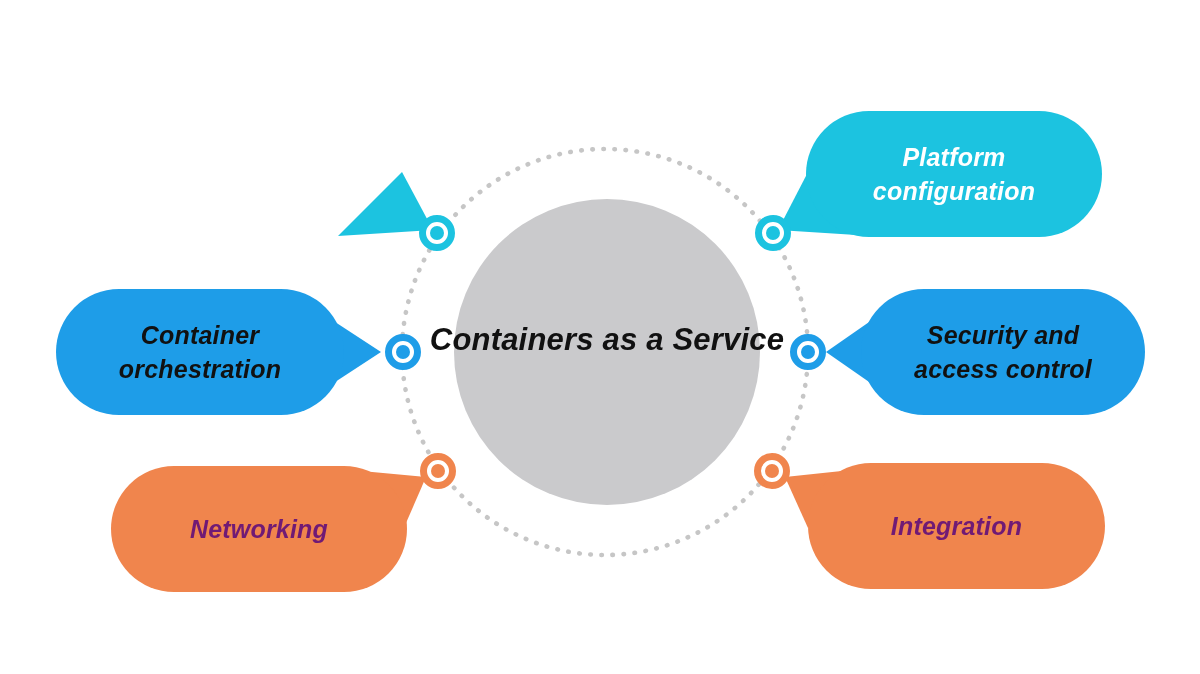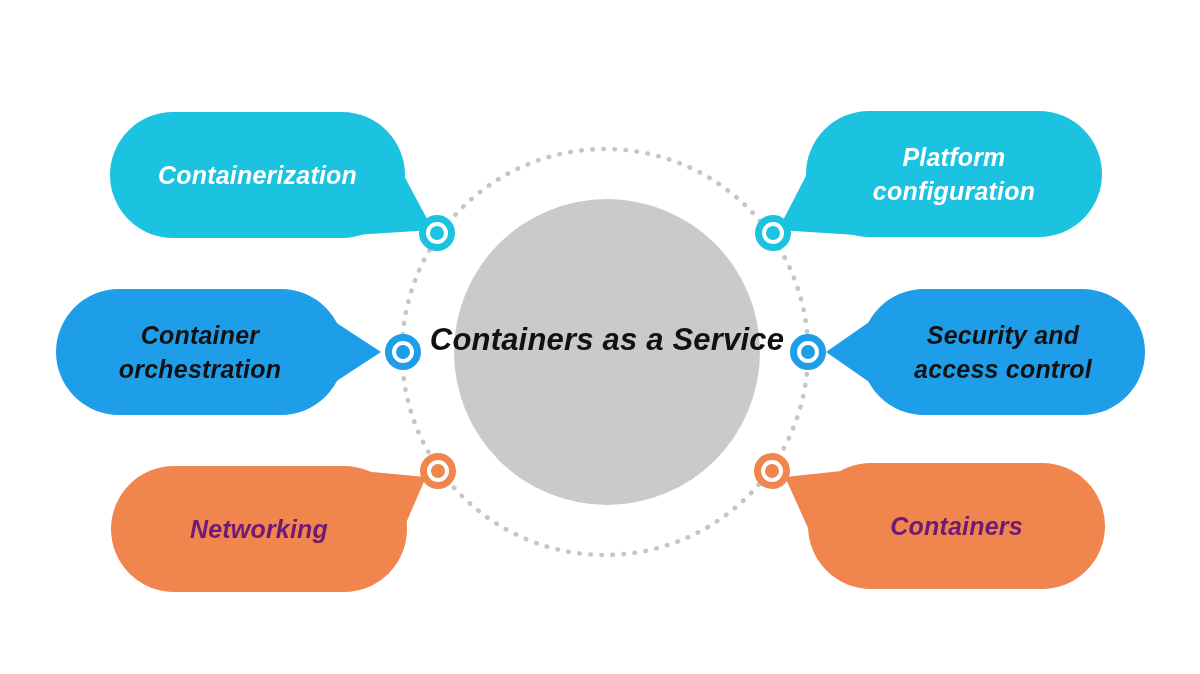--- a/index.html
+++ b/index.html
@@ -106,42 +106,39 @@
 
   <svg class="layer" viewBox="0 0 1200 674" xmlns="http://www.w3.org/2000/svg" aria-hidden="true">
     <polygon points="338,236 402,172 433,230" fill="#1cc3e0"></polygon>
     <polygon points="872,236 808,172 778,230" fill="#1cc3e0"></polygon>
     <polygon points="332,320 332,384 381,352" fill="#1e9de8"></polygon>
     <polygon points="872,320 872,384 826,352" fill="#1e9de8"></polygon>
     <polygon points="340,469 403,530 426,477" fill="#f0854d"></polygon>
     <polygon points="870,468 808,528 785,477" fill="#f0854d"></polygon>
   </svg>
 
-  <div class="bubble cyan bubble-tl">
-    <span>Containerization</span>
-  </div>
 
   <div class="bubble cyan bubble-tr">
     <span>Platform configuration</span>
   </div>
 
   <div class="bubble blue bubble-mr">
     <span>Security and access control</span>
   </div>
 
   <div class="bubble blue bubble-ml">
     <span>Container orchestration</span>
   </div>
 
   <div class="bubble orange bubble-bl">
     <span>Networking</span>
   </div>
 
   <div class="bubble orange bubble-br">
-    <span>Containers</span>
+    <span>Integration</span>
   </div>
 
   <div class="target cyan" style="left:419px; top:215px;">
       <div class="dot"></div>
     </div>
   <div class="target cyan" style="left:755px; top:215px;">
       <div class="dot"></div>
     </div>
   <div class="target blue" style="left:385px; top:334px;">
       <div class="dot"></div>

